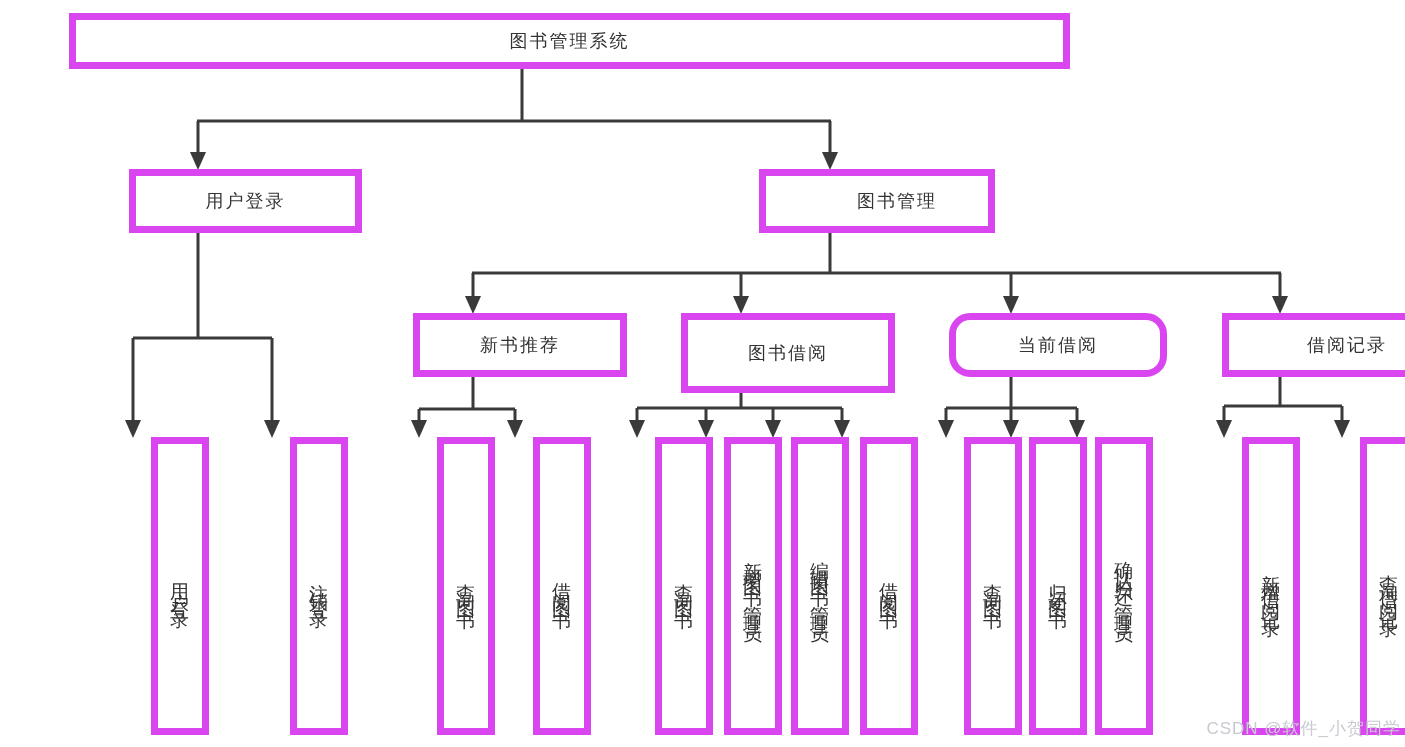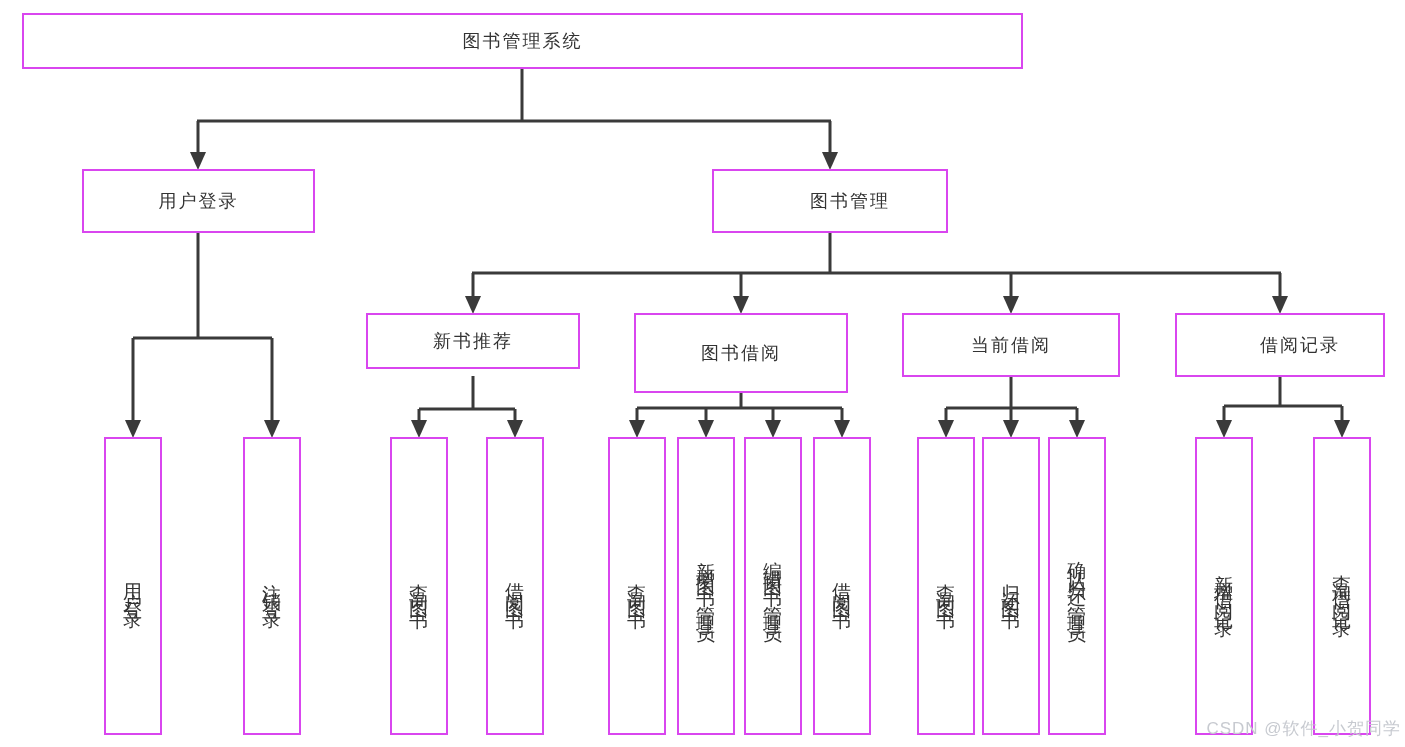--- a/index.html
+++ b/index.html
@@ -5,32 +5,32 @@
   html,body{margin:0;padding:0;background:#fff;}
   .canvas{
     position:relative;width:1405px;height:747px;background:#fff;
     font-family:"Liberation Sans","DejaVu Sans",sans-serif;overflow:hidden;
   }
   .connectors{position:absolute;left:0;top:0;pointer-events:none;}
   .cl{stroke:#3a3a3a;stroke-width:3;fill:none;}
   .ah{fill:#3a3a3a;stroke:none;}
   .box{
     position:absolute;box-sizing:border-box;background:#fff;
-    border:2px solid #d946ef;color:#333;
-    display:flex;align-items:center;justify-content:center;text-align:center;
+    border:7px solid #d946ef;color:#333;
+    display:flex;align-items:center;justify-content:center;text-align:center;margin-left:47px;
   }
   .h{font-size:18px;letter-spacing:2px;}
   .v{writing-mode:vertical-rl;text-orientation:mixed;font-size:19px;letter-spacing:9px;line-height:1;}
   
   #box-root{left:22px;top:13px;width:1001px;height:56px;}
   #box-user-login{left:82px;top:169px;width:233px;height:64px;}
   #box-book-mgmt{left:712px;top:169px;width:236px;height:64px;padding-left:40px;}
-  #box-new-book-rec{left:366px;top:313px;width:214px;height:56px;}
+  #box-new-book-rec{left:366px;top:313px;width:214px;height:64px;}
   #box-book-borrow{left:634px;top:313px;width:214px;height:80px;}
-  #box-current-borrow{left:902px;top:313px;width:218px;height:64px;}
+  #box-current-borrow{left:902px;top:313px;width:218px;height:64px;border-radius:21px;}
   #box-borrow-record{left:1175px;top:313px;width:210px;height:64px;padding-left:40px;}
   .leaf{top:437px;width:58px;height:298px;}
   #leaf-a1{left:104px;} #leaf-a2{left:243px;}
   #leaf-b1{left:390px;} #leaf-b2{left:486px;}
   #leaf-c1{left:608px;} #leaf-c2{left:677px;} #leaf-c3{left:744px;} #leaf-c4{left:813px;}
   #leaf-d1{left:917px;} #leaf-d2{left:982px;} #leaf-d3{left:1048px;}
   #leaf-e1{left:1195px;} #leaf-e2{left:1313px;}
   .watermark{
     position:absolute;right:4px;bottom:7px;font-size:17px;letter-spacing:1px;
     color:#c7cad0;white-space:nowrap;

